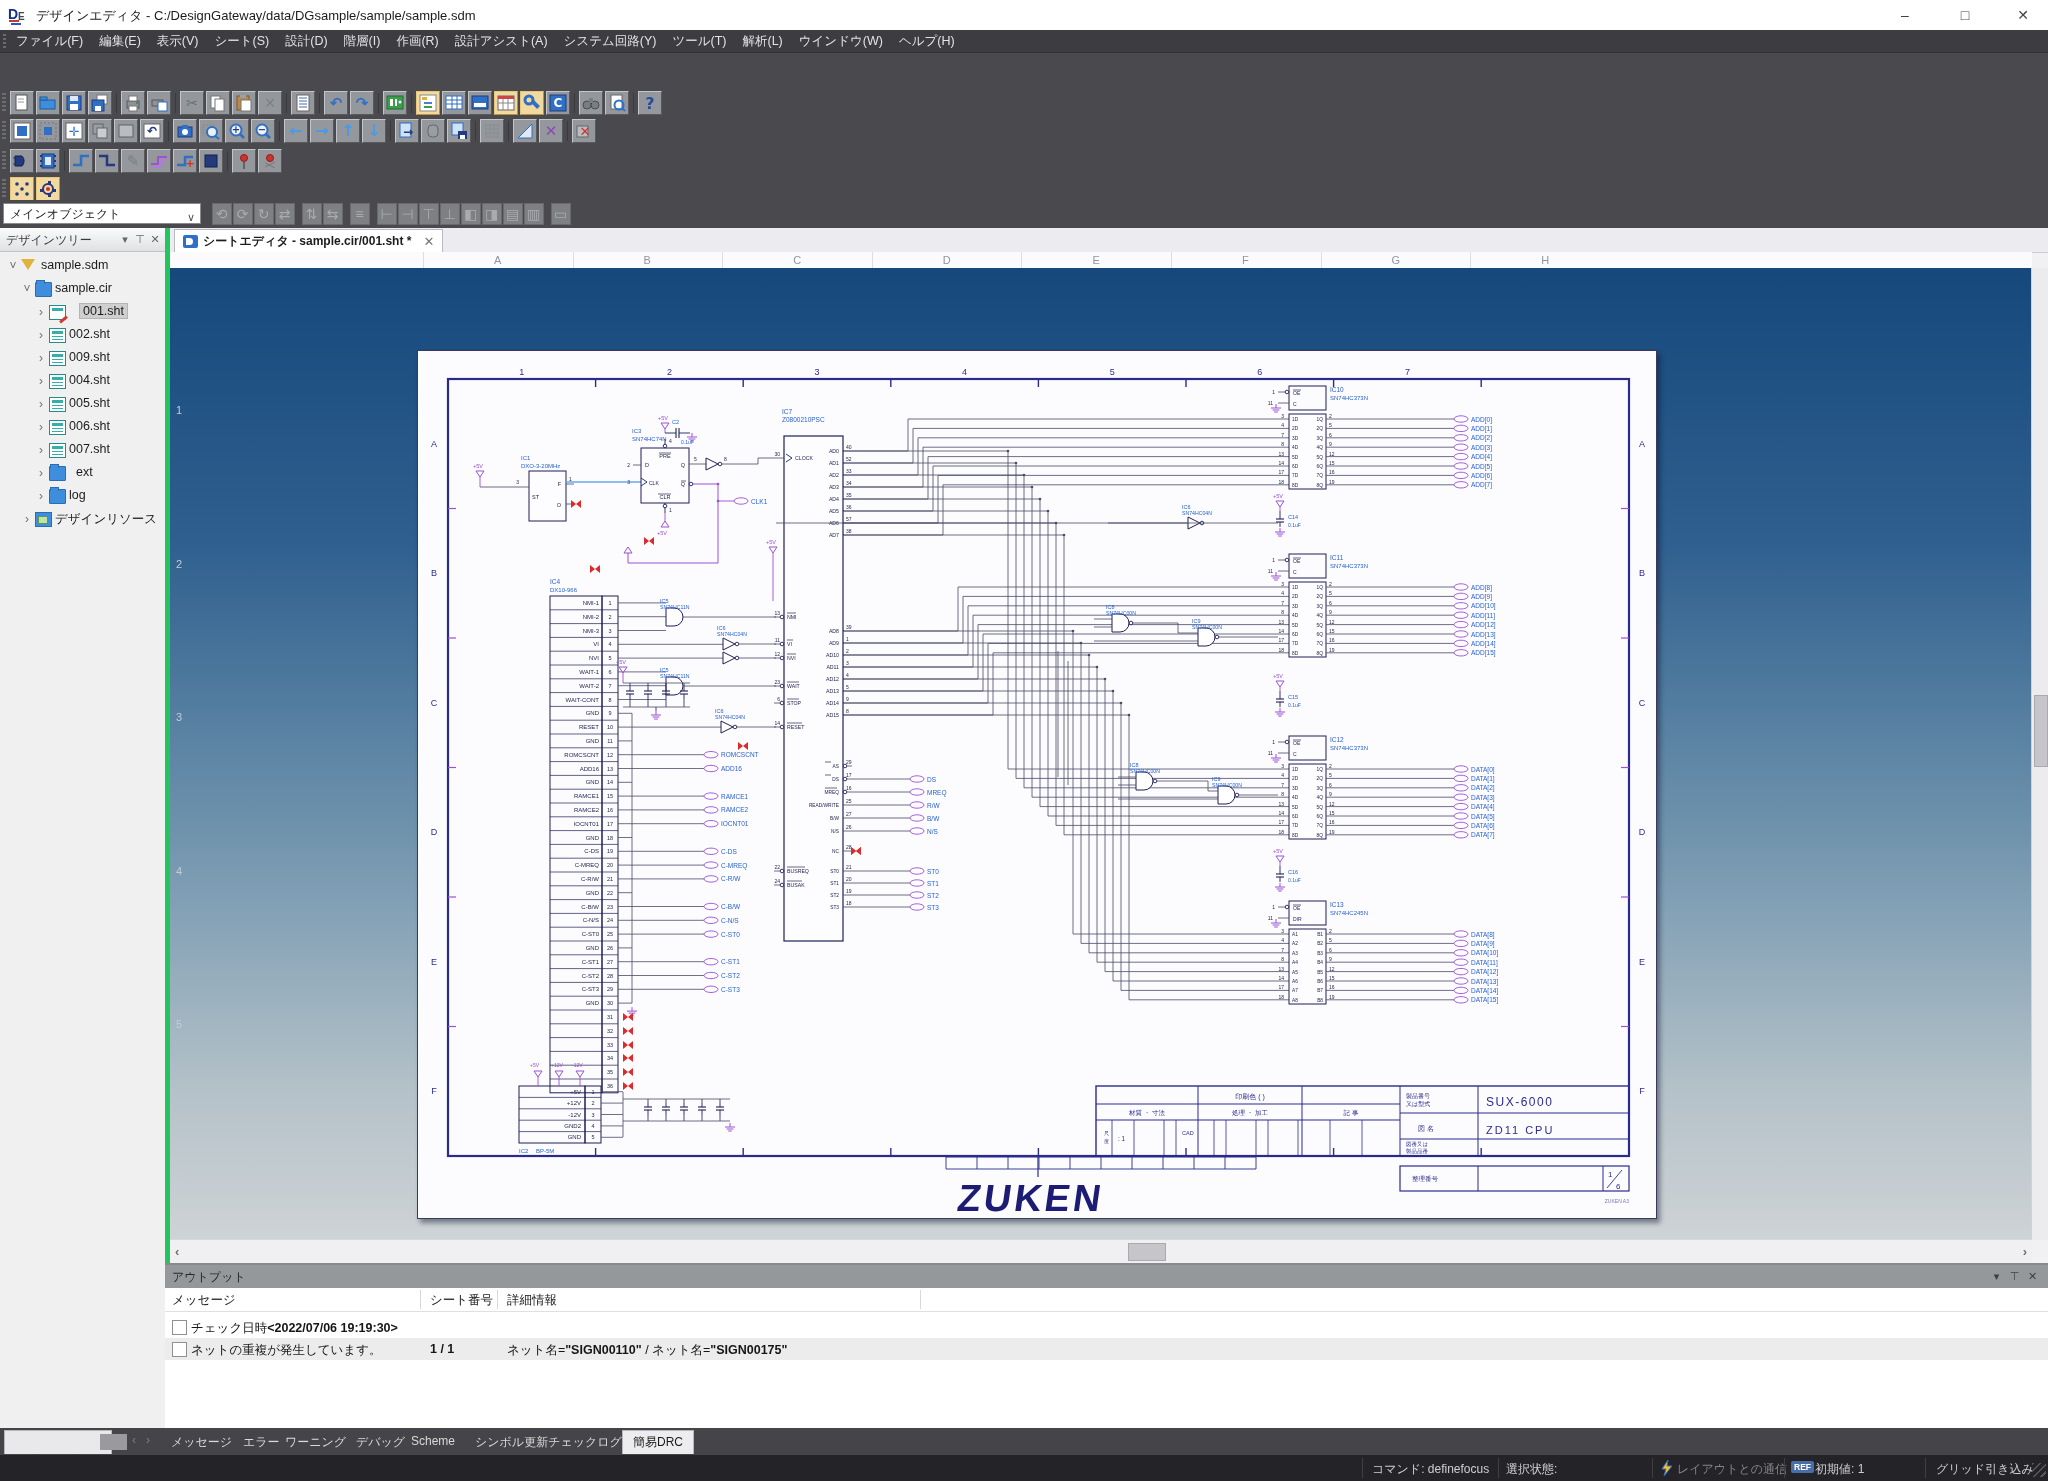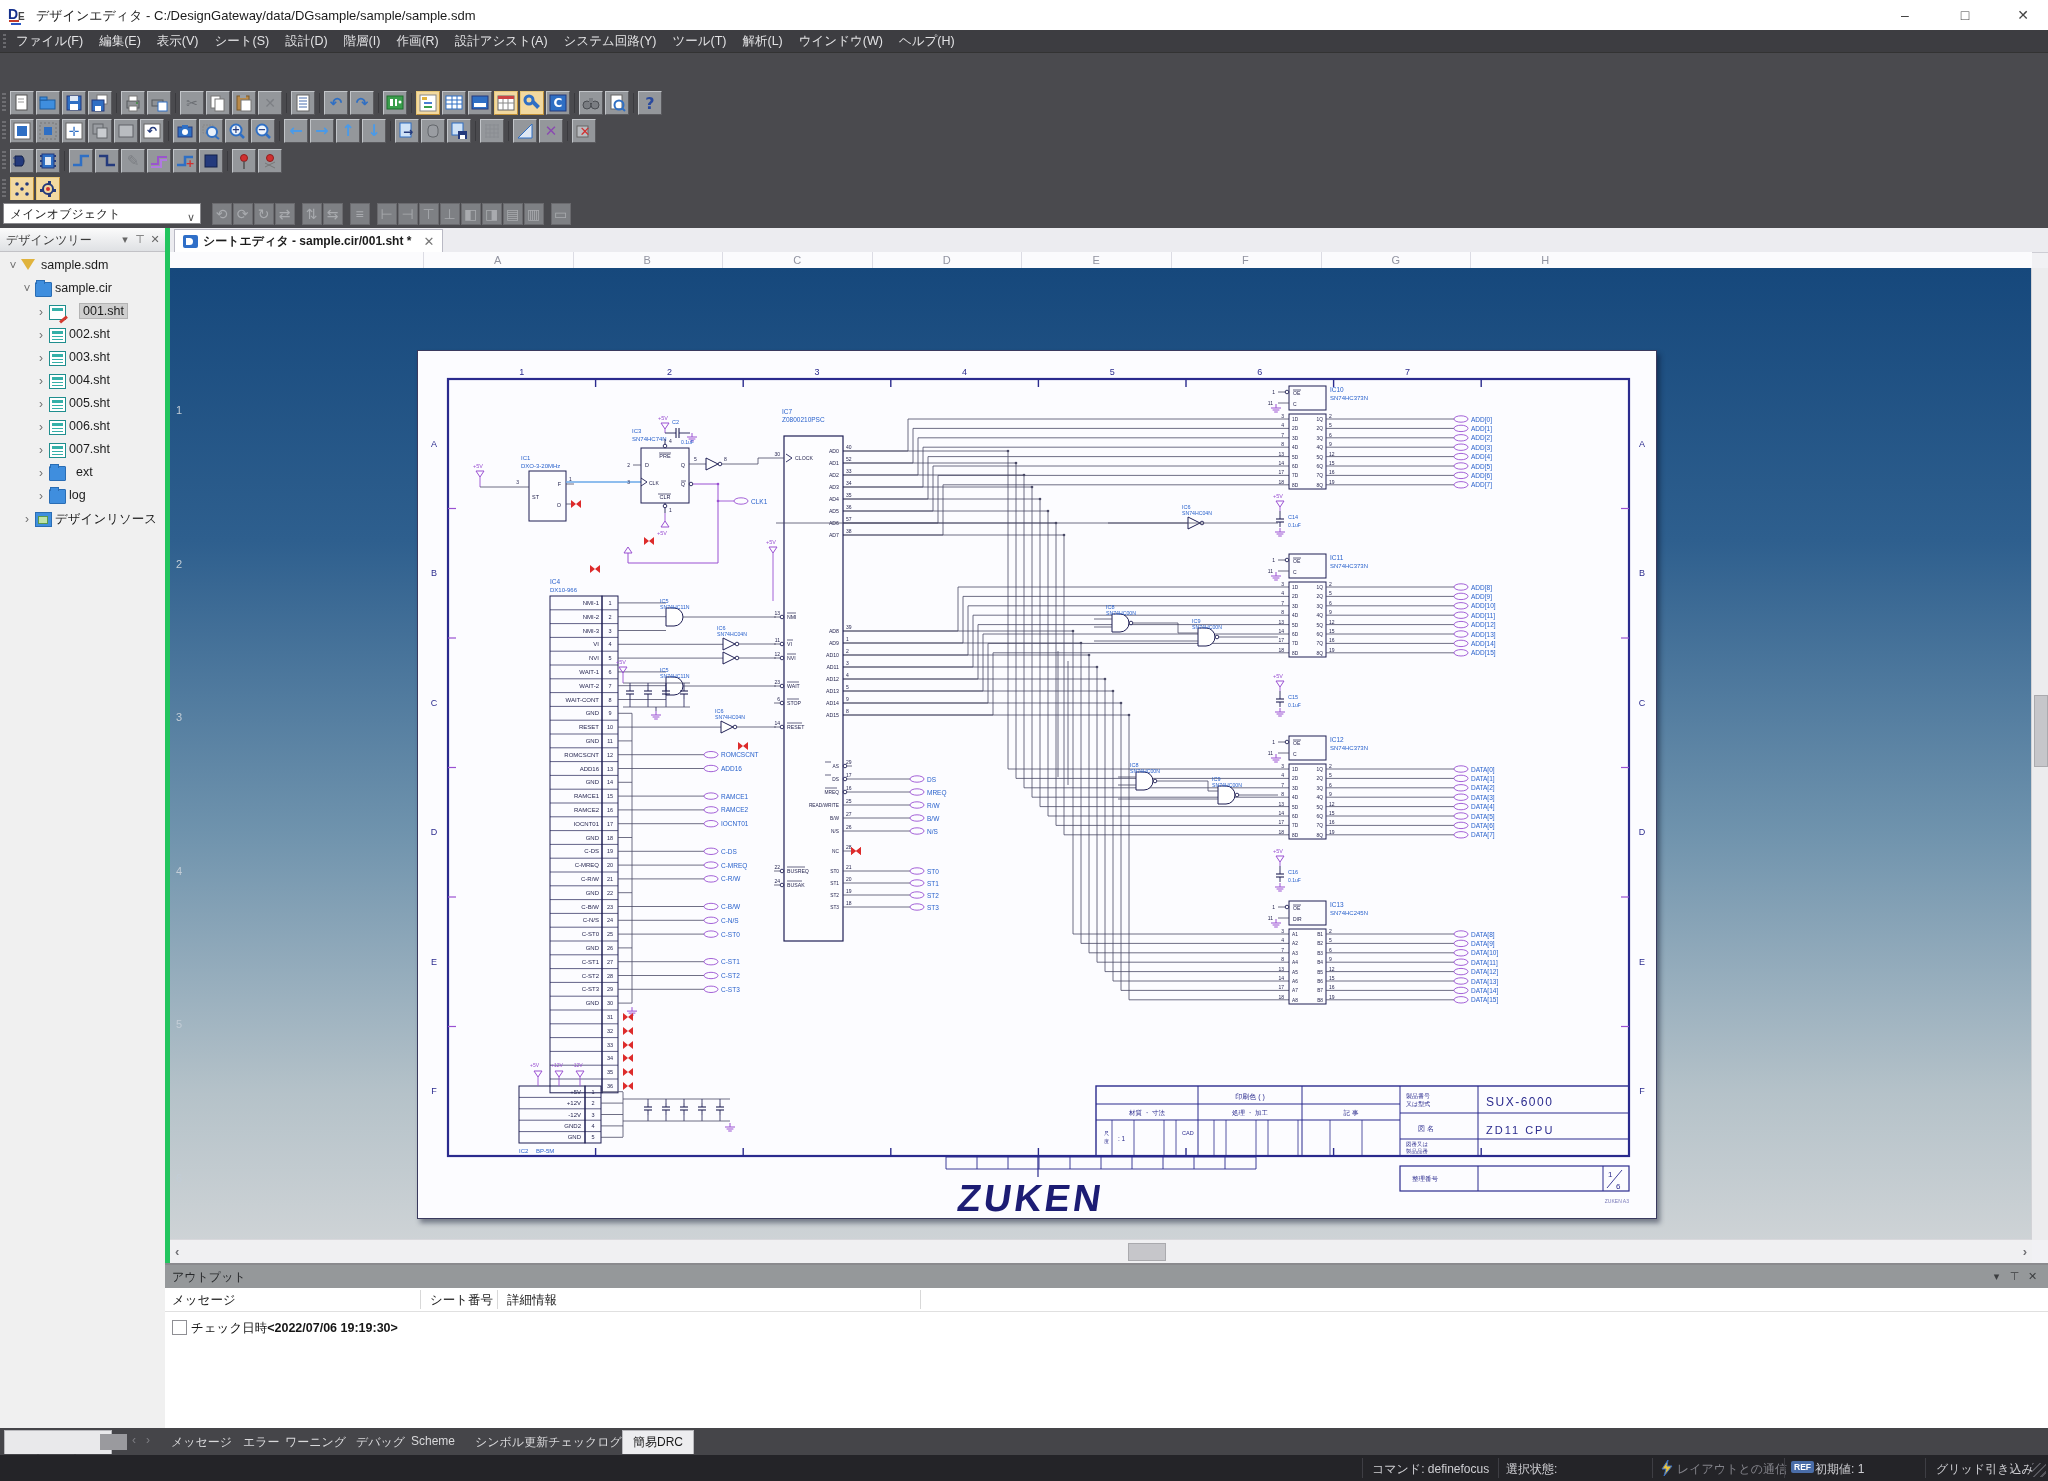--- a/index.html
+++ b/index.html
@@ -588,21 +588,21 @@
         <span class="lbl sel" style="left: 83px;">001.sht</span>
       </div>
       <div class="trow">
         <span class="exp" style="left: 36px;">›</span>
         <span class="tico sheet" style="left: 49px;"></span>
         <span class="lbl" style="left: 69px;">002.sht</span>
       </div>
       <div class="trow">
         <span class="exp" style="left: 36px;">›</span>
         <span class="tico sheet" style="left: 49px;"></span>
-        <span class="lbl" style="left: 69px;">003.sht</span>
+        <span class="lbl" style="left: 69px;">009.sht</span>
       </div>
       <div class="trow">
         <span class="exp" style="left: 36px;">›</span>
         <span class="tico sheet" style="left: 49px;"></span>
         <span class="lbl" style="left: 69px;">004.sht</span>
       </div>
       <div class="trow">
         <span class="exp" style="left: 36px;">›</span>
         <span class="tico sheet" style="left: 49px;"></span>
         <span class="lbl" style="left: 69px;">005.sht</span>
@@ -1733,20 +1733,26 @@
     <span class="ocol" style="left:265px">シート番号</span>
     <span class="ocol" style="left:342px">詳細情報</span>
     <span class="osepv" style="left:255px"></span>
       <span class="osepv" style="left:332px"></span>
       <span class="osepv" style="left:755px"></span>
   </div>
   <div class="orow" style="top:51px">
     <span class="cb"></span>
     <span class="c1"><span id="r1msg">チェック日時</span><span class="b" id="r1bold">&lt;2022/07/06 19:19:30&gt;</span></span>
   </div>
+  <div class="orow hl" style="top:73px">
+    <span class="cb"></span>
+    <span class="c1" id="r2msg">ネットの重複が発生しています。</span>
+    <span class="c2" id="r2sheet">1 / 1</span>
+    <span class="c3" id="r2detail"><span>ネット名=</span><span class="b">"SIGN00110"</span><span> / </span><span>ネット名=</span><span class="b">"SIGN00175"</span></span>
+  </div>
 </div>
 
 <div class="abs" id="btabs">
   <div id="dv-tab">デザインビュー</div>
   <div id="tab-scrollblock"></div>
   <span class="btarr" style="left:132px">‹</span>
   <span class="btarr" style="left:146px">›</span>
   <span id="btab-list"><span class="btab" style="left: 171px;">メッセージ</span><span class="btab" style="left: 243px;">エラー</span><span class="btab" style="left: 285px;">ワーニング</span><span class="btab" style="left: 356px;">デバッグ</span><span class="btab" style="left: 411px;">Scheme</span><span class="btab" style="left: 475px;">シンボル更新チェックログ</span></span>
   <div id="drc-tab">簡易DRC</div>
 </div>

